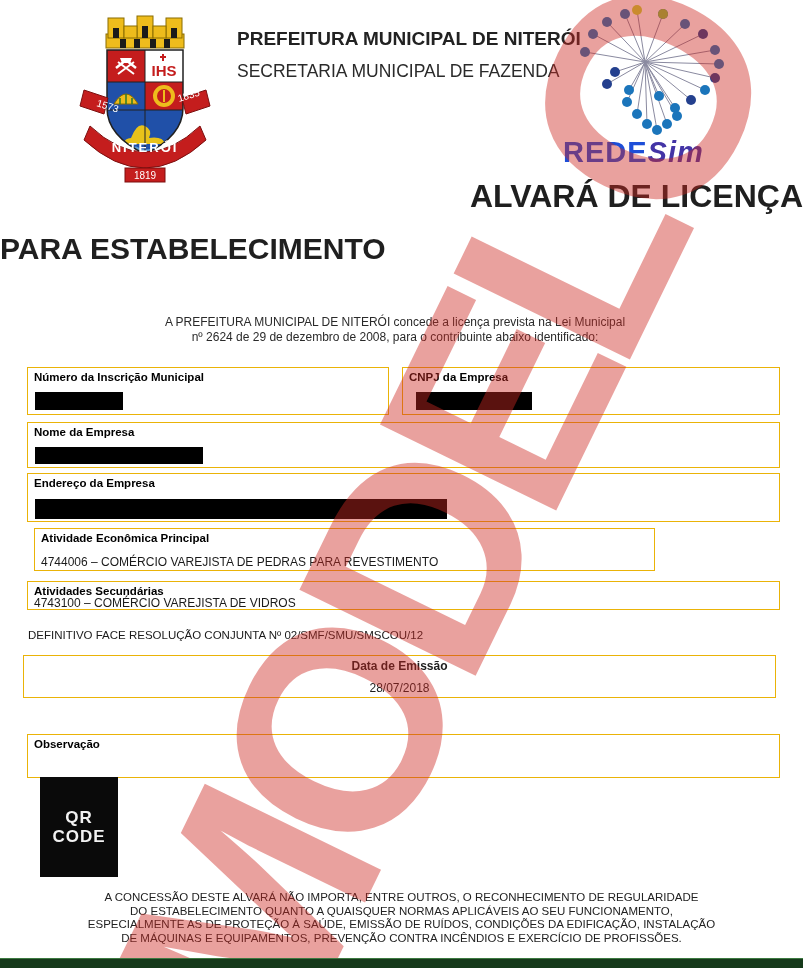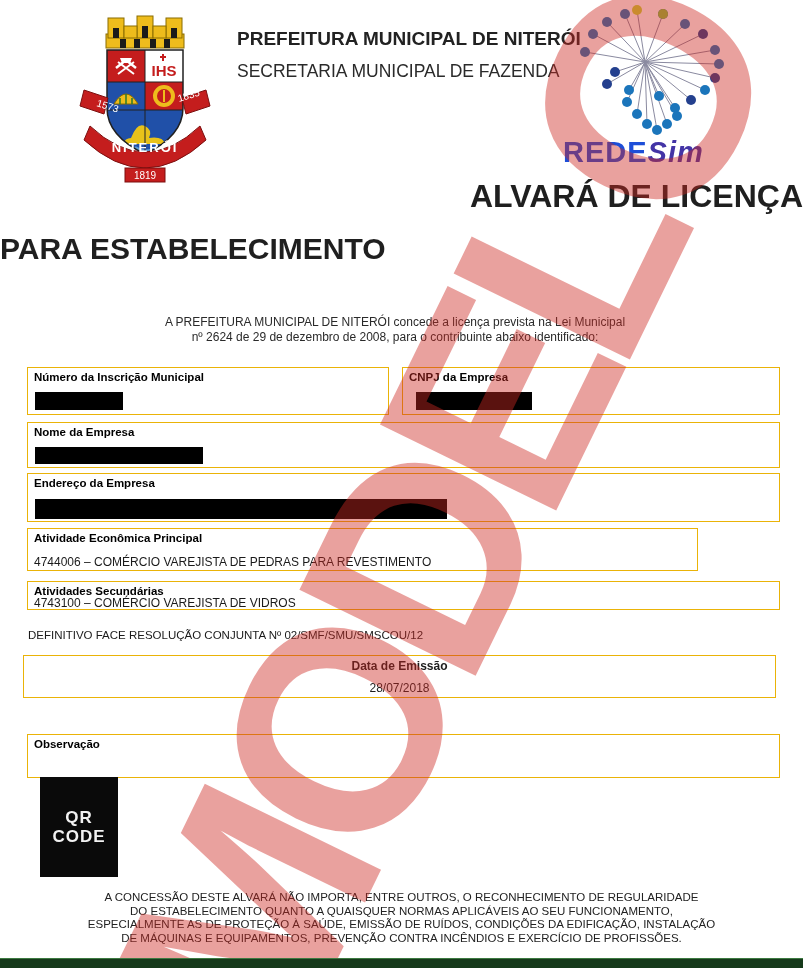--- a/index.html
+++ b/index.html
@@ -34,21 +34,21 @@
   
   .box{position:absolute;border:1px solid #eab308;background:#fff;box-sizing:border-box;}
   .lbl{position:absolute;left:6px;top:3px;font-size:11.5px;font-weight:bold;color:#000;white-space:nowrap;}
   .val{position:absolute;left:6px;font-size:12px;color:#1a1a1a;white-space:nowrap;}
   .redact{position:absolute;background:#000;}
 
   .row1a{left:27px;top:367px;width:362px;height:48px;}
   .row1b{left:402px;top:367px;width:378px;height:48px;}
   .row2 {left:27px;top:422px;width:753px;height:46px;}
   .row3 {left:27px;top:473px;width:753px;height:49px;}
-  .row4 {left:27px;top:528px;width:671px;height:43px;text-align:right;}
+  .row4 {left:34px;top:528px;width:621px;height:43px;text-align:right;}
   .row5 {left:27px;top:581px;width:753px;height:29px;}
   .row6 {left:23px;top:655px;width:753px;height:43px;}
   .row7 {left:27px;top:734px;width:753px;height:44px;}
 
   .definitivo{left:28px;top:629px;font-size:11.5px;color:#1a1a1a;}
 
   .center-lbl{position:absolute;left:0;top:3px;width:100%;text-align:center;font-size:12px;font-weight:bold;}
   .center-val{position:absolute;left:0;top:25px;width:100%;text-align:center;font-size:12px;}
 
   

